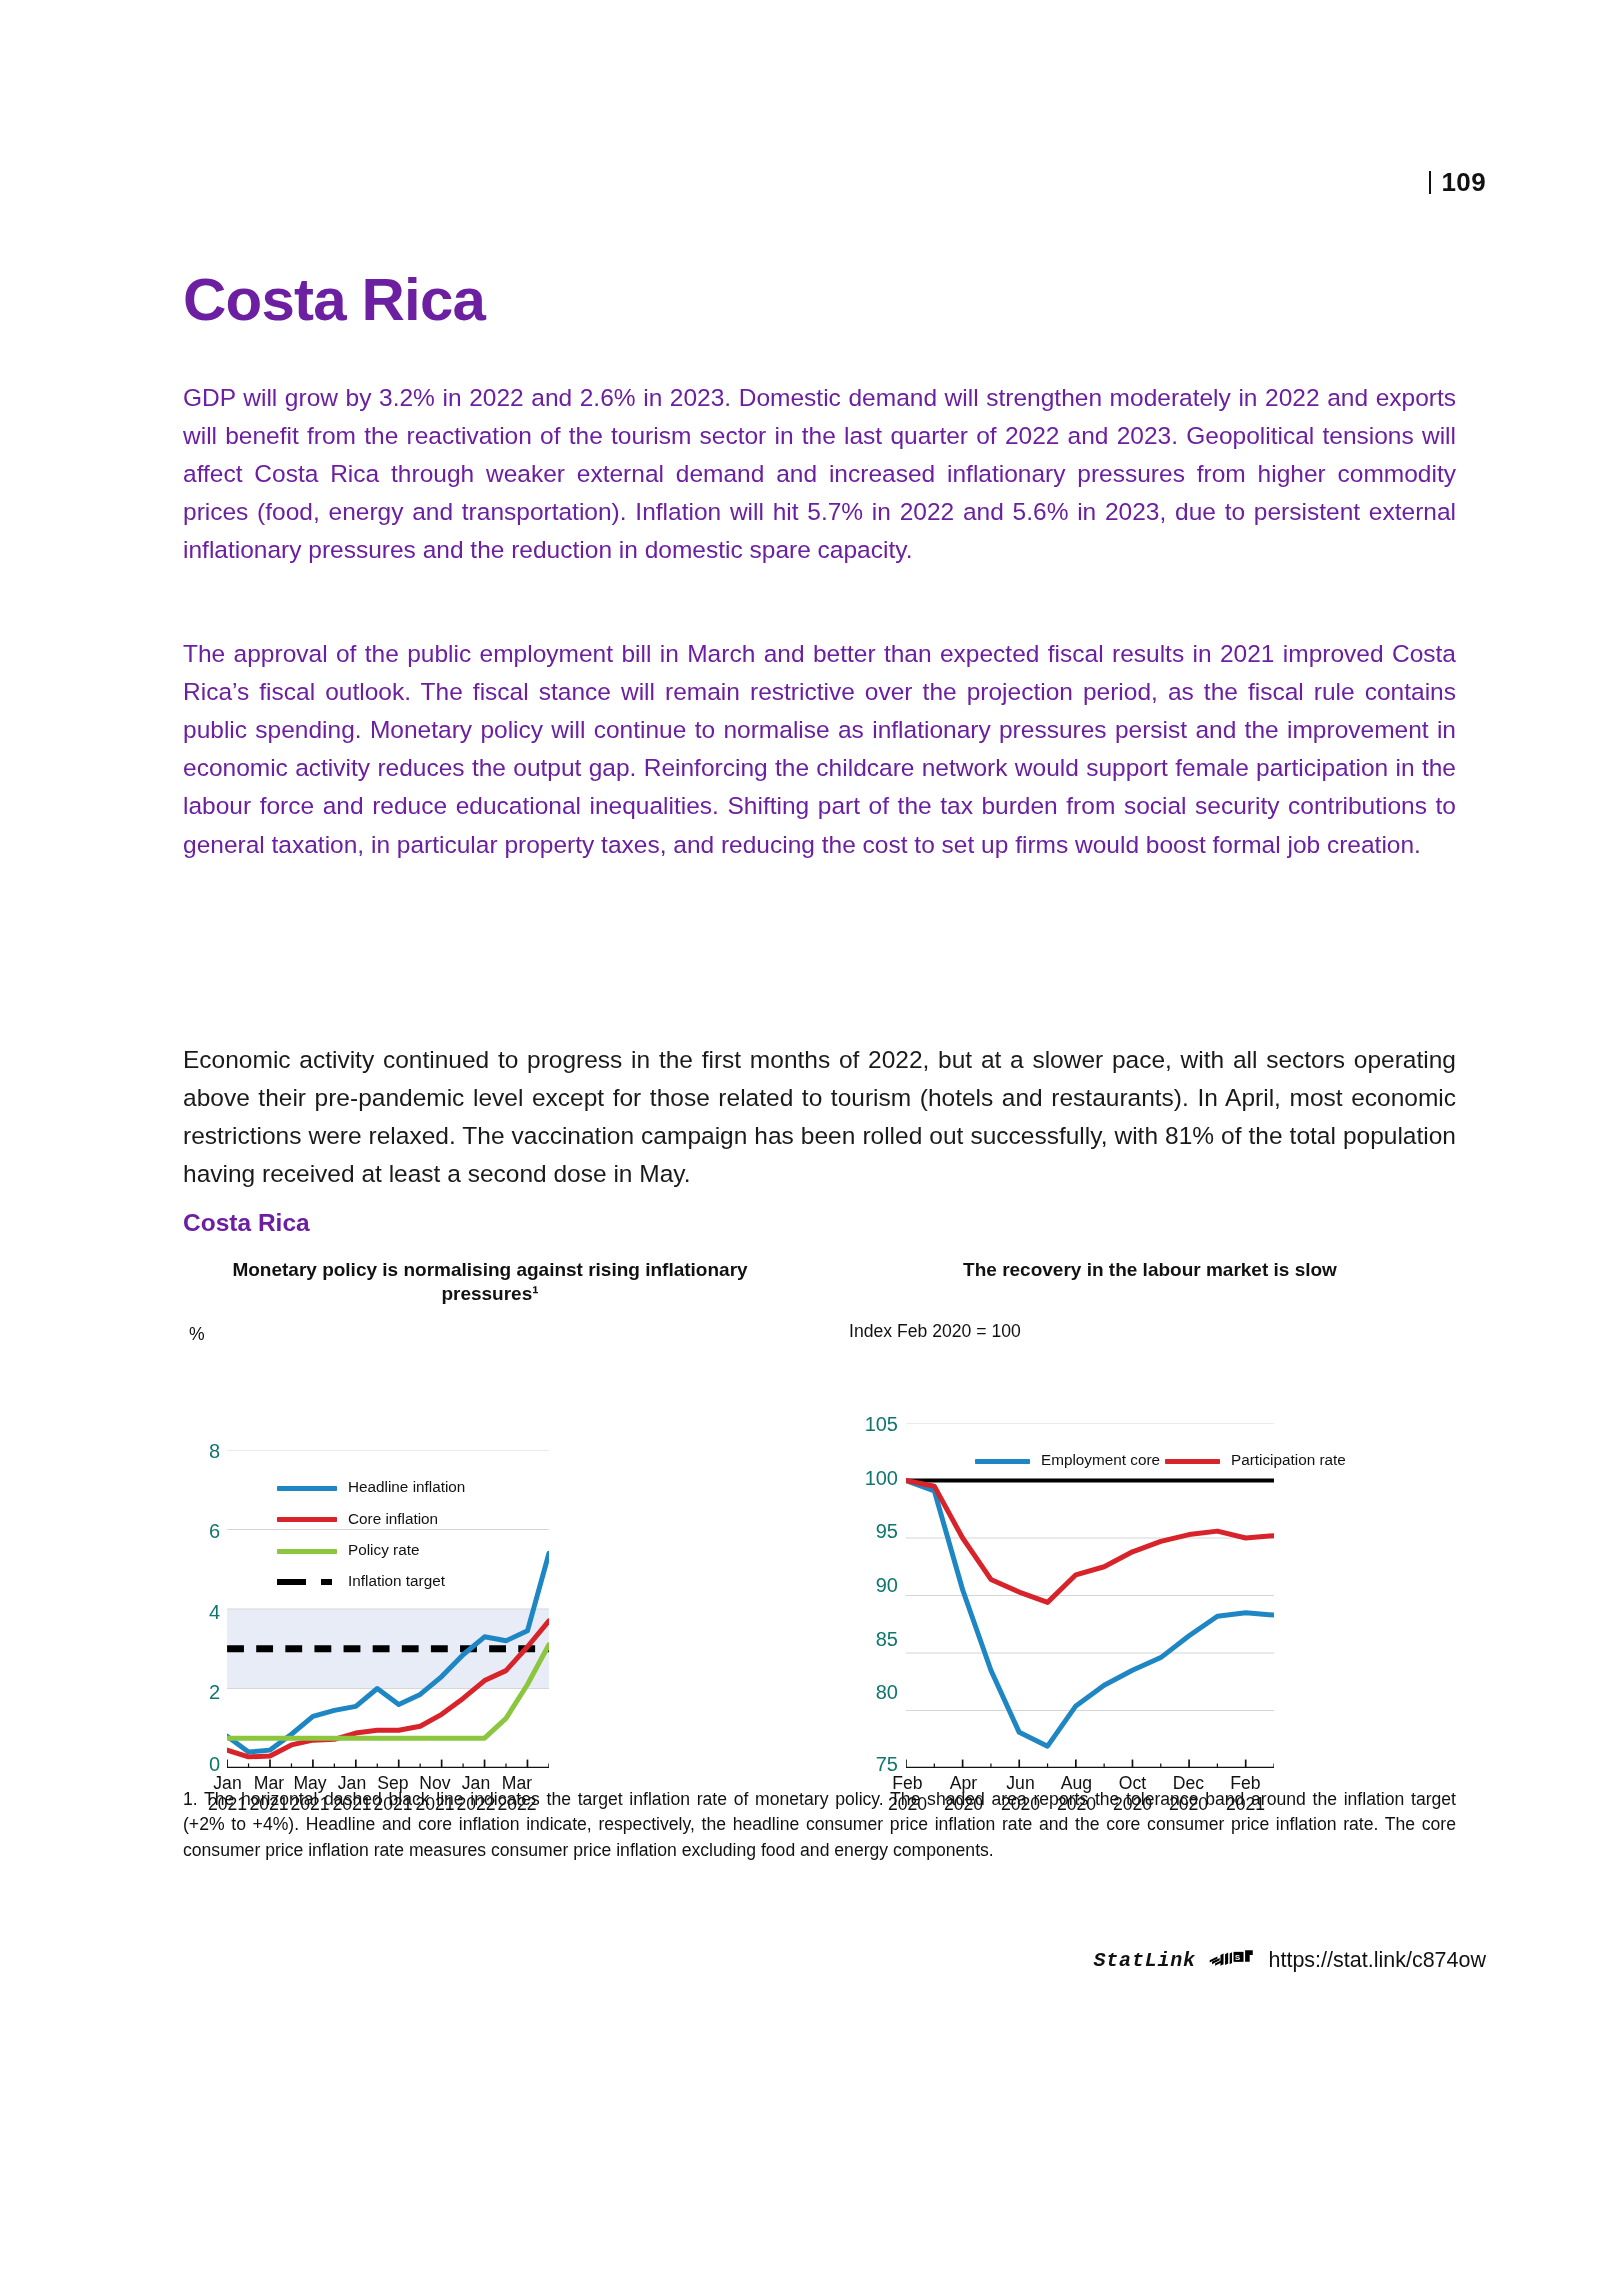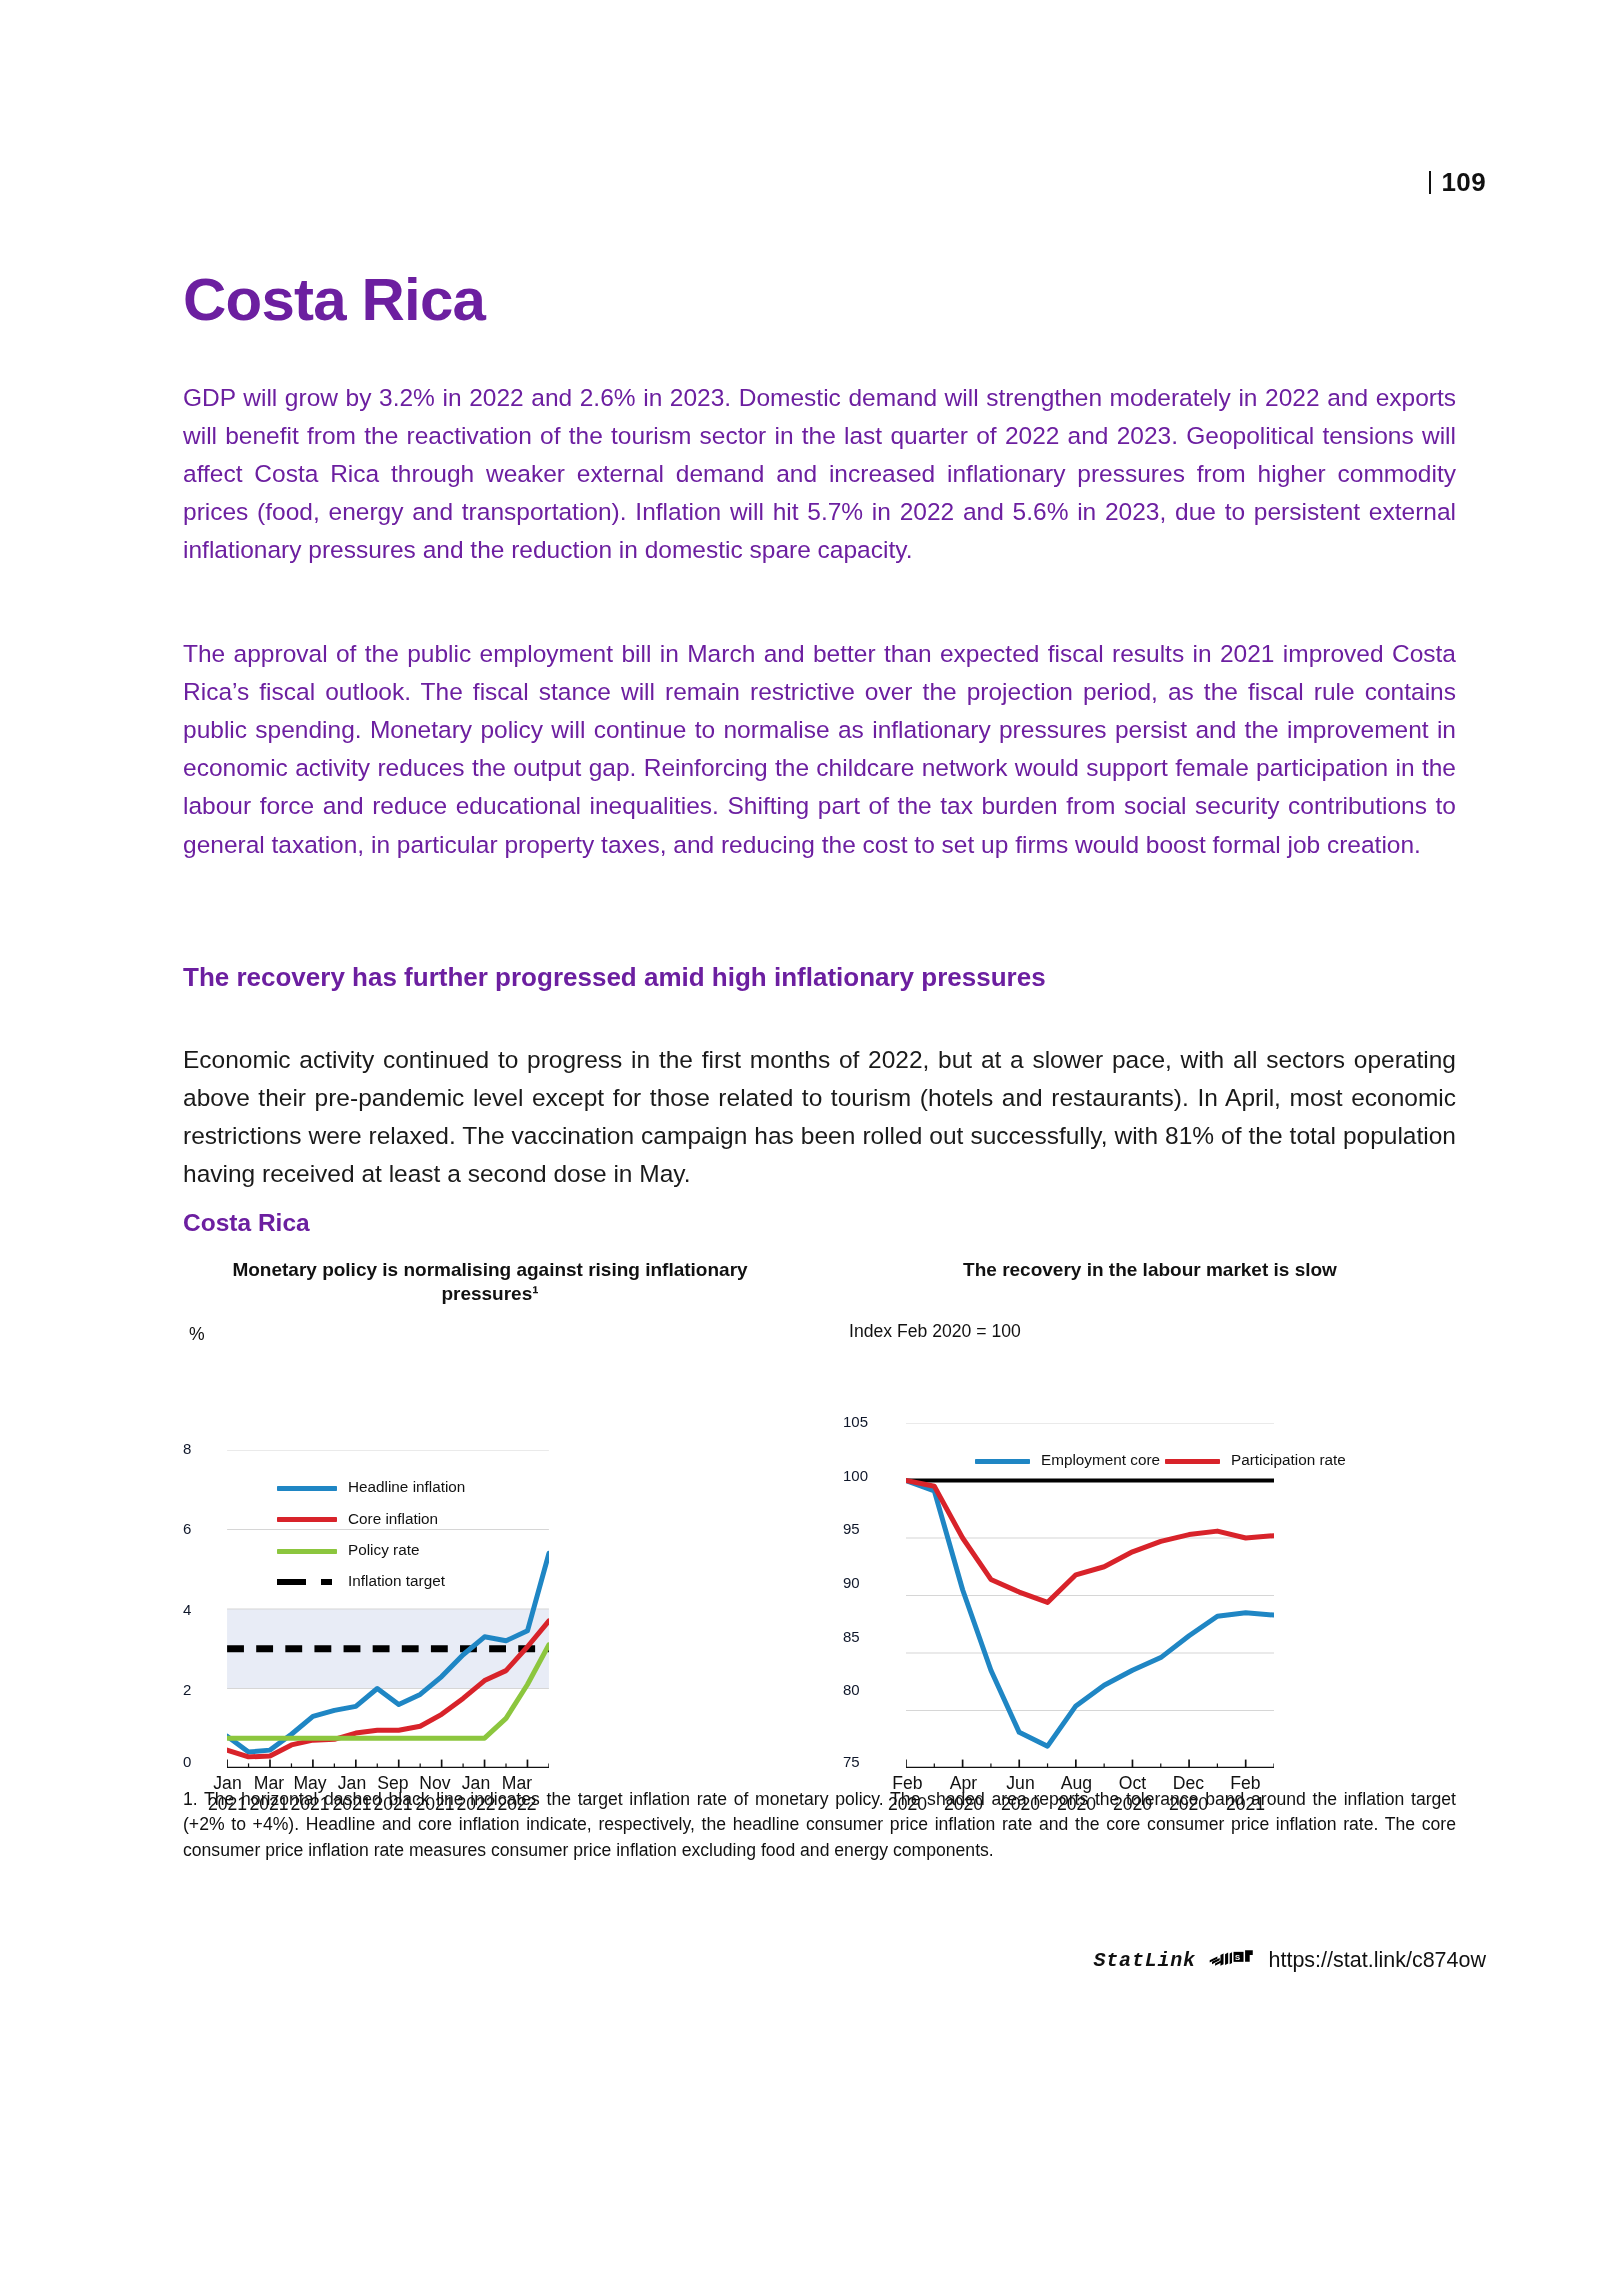--- a/index.html
+++ b/index.html
@@ -70,22 +70,22 @@
     position:absolute; font-size:17.6px; color:#111; white-space:nowrap;
   }
   .plot { position:absolute; }
   .plot svg { display:block; }
 
   .tick-label {
     position:absolute; font-size:17.6px; color:#111; text-align:center;
     line-height:1.18; white-space:nowrap;
   }
   .ylab {
-    position:absolute; font-size:15px; color:#0f172a;
-    white-space:nowrap;
+    position:absolute; font-size:20px; color:#0f766e;
+    text-align:right; white-space:nowrap;
   }
   .legend-item {
     position:absolute; font-size:15.3px; color:#111; white-space:nowrap;
   }
   .legend-swatch {
     position:absolute; height:4.6px; border-radius:0.8px;
   }
   .legend-dash-a, .legend-dash-b {
     position:absolute; height:6.1px; background:#000;
   }
@@ -126,21 +126,20 @@
 
   <div class="pagenum">
     <span class="bar"></span><span>109</span>
   </div>
 
   <h1 class="country-title">Costa Rica</h1>
 
   <p id="lead1" class="lead">GDP will grow by 3.2% in 2022 and 2.6% in 2023. Domestic demand will strengthen moderately in 2022 and exports will benefit from the reactivation of the tourism sector in the last quarter of 2022 and 2023. Geopolitical tensions will affect Costa Rica through weaker external demand and increased inflationary pressures from higher commodity prices (food, energy and transportation). Inflation will hit 5.7% in 2022 and 5.6% in 2023, due to persistent external inflationary pressures and the reduction in domestic spare capacity.</p>
   <p id="lead2" class="lead">The approval of the public employment bill in March and better than expected fiscal results in 2021 improved Costa Rica’s fiscal outlook. The fiscal stance will remain restrictive over the projection period, as the fiscal rule contains public spending. Monetary policy will continue to normalise as inflationary pressures persist and the improvement in economic activity reduces the output gap. Reinforcing the childcare network would support female participation in the labour force and reduce educational inequalities. Shifting part of the tax burden from social security contributions to general taxation, in particular property taxes, and reducing the cost to set up firms would boost formal job creation.</p>
 
-  <h2 class="section-head">The recovery has further progressed amid high inflationary pressures</h2>
 
   <p class="body-para">Economic activity continued to progress in the first months of 2022, but at a slower pace, with all sectors operating above their pre-pandemic level except for those related to tourism (hotels and restaurants). In April, most economic restrictions were relaxed. The vaccination campaign has been rolled out successfully, with 81% of the total population having received at least a second dose in May.</p>
 
   <div class="fig-label">Costa Rica</div>
 
   <div class="charts">
 
     <div class="chart" id="chart-left">
       <div class="chart-title">Monetary policy is normalising against rising inflationary pressures¹</div>
 

